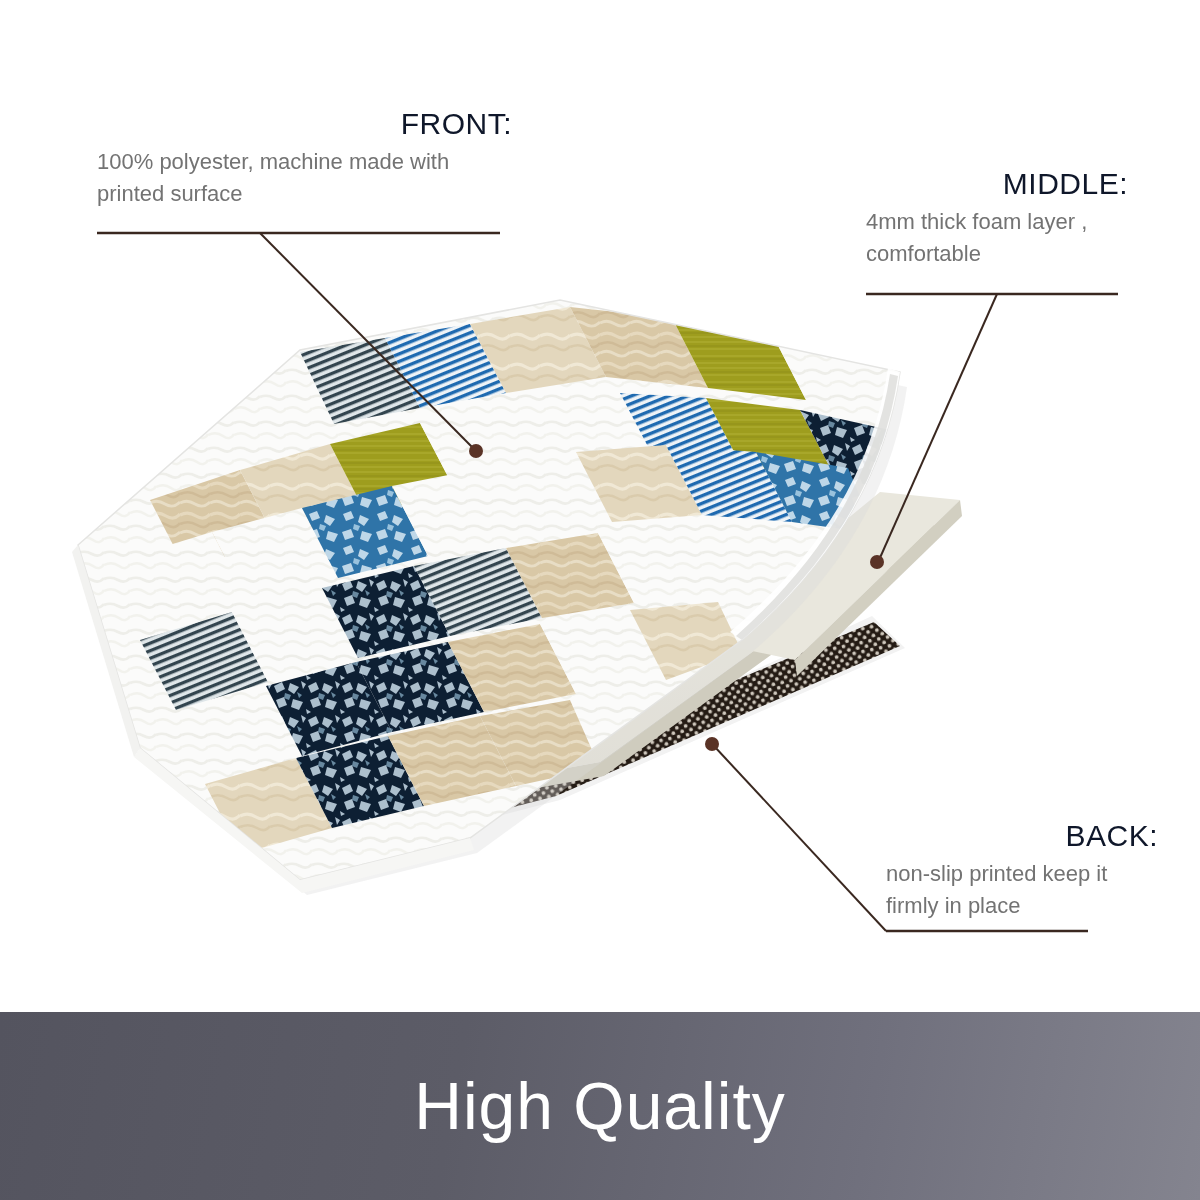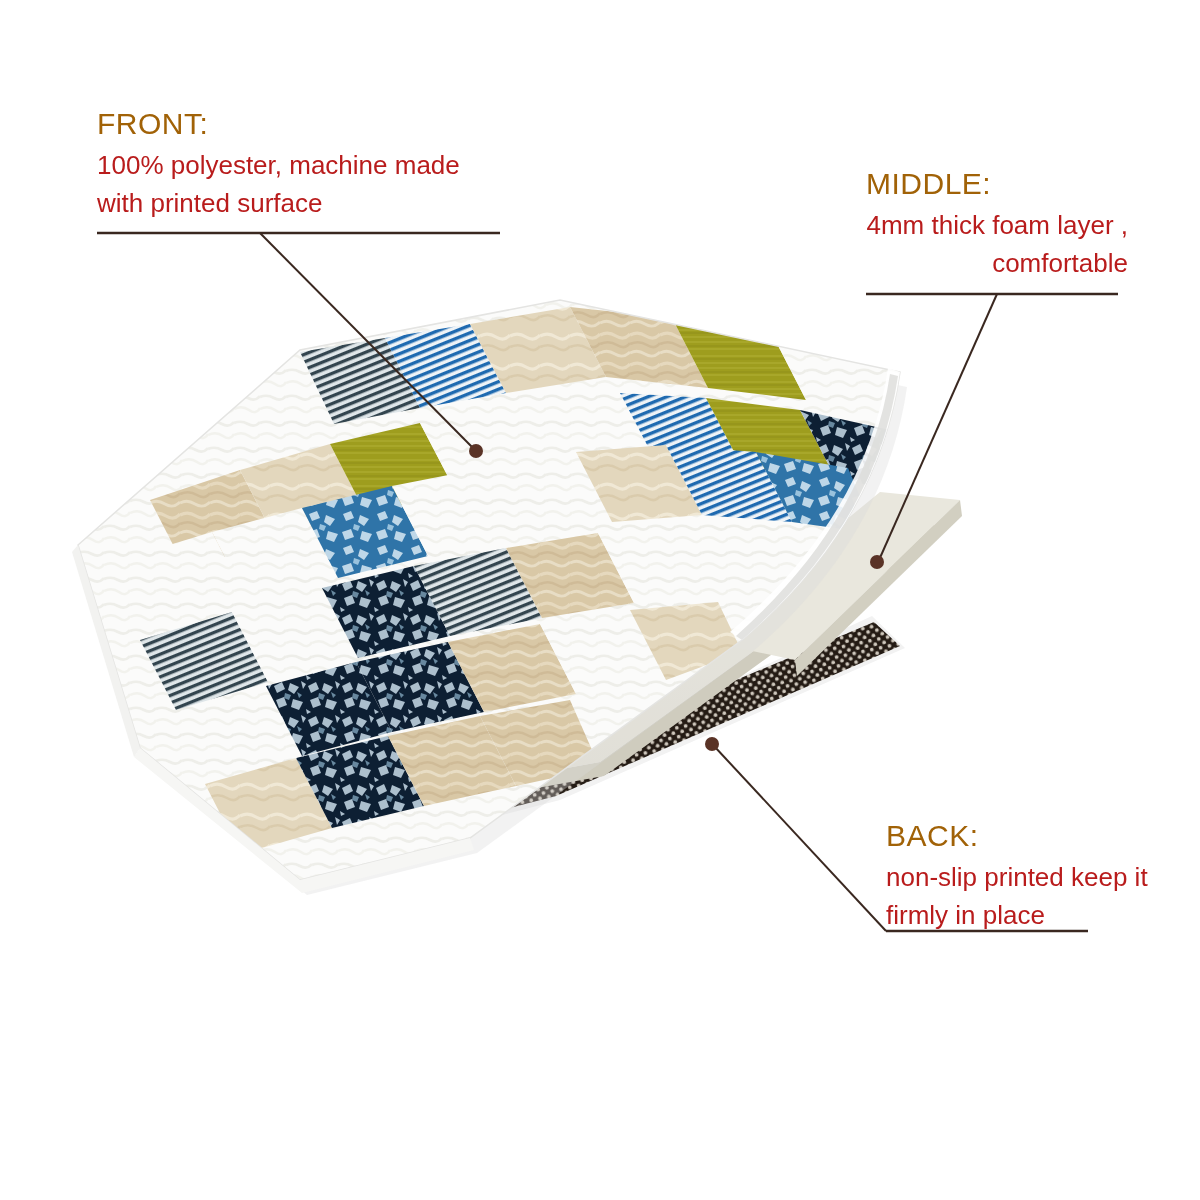--- a/index.html
+++ b/index.html
@@ -8,31 +8,32 @@
     background:#ffffff;
     font-family:"Liberation Sans", sans-serif;
     overflow:hidden;
     position:relative;
   }
   #stage{position:absolute;inset:0;width:1200px;height:1200px;}
 
   
   .callout{position:absolute;}
   .callout .ttl{
-    color:#a16207;
+    color:#0f172a;
     font-size:30px;
     letter-spacing:.5px;
     font-weight:400;
     line-height:1.05;
     white-space:nowrap;
     margin:0 0 6px 0;
+    text-align:right;
   }
   .callout .body{
-    color:#b91c1c;
-    font-size:26px;
+    color:#737373;
+    font-size:22px;
     line-height:1.48;
     font-weight:400;
     margin:0;
   }
   #c-front{left:97px;top:108px;}
   #c-middle{left:866px;top:168px;}
   #c-back{left:886px;top:808px;margin-top:12px;}
 
   
   #banner{
@@ -227,22 +228,25 @@
     </g>
   </svg>
 
   <div class="callout" id="c-front">
     <p class="ttl">FRONT:</p>
     <p class="body" style="width:415px;">100% polyester, machine made with printed surface</p>
   </div>
 
   <div class="callout" id="c-middle">
     <p class="ttl">MIDDLE:</p>
-    <p class="body" style="width:262px;text-align:right;">4mm thick foam layer , comfortable</p>
+    <p class="body" style="width:262px;">4mm thick foam layer , comfortable</p>
   </div>
 
   <div class="callout" id="c-back">
     <p class="ttl">BACK:</p>
     <p class="body" style="width:272px;">non-slip printed keep it firmly in place</p>
   </div>
 
+  <div id="banner">
+    <div class="bt">High Quality</div>
+  </div>
 
 </div>
 
 </body></html>

